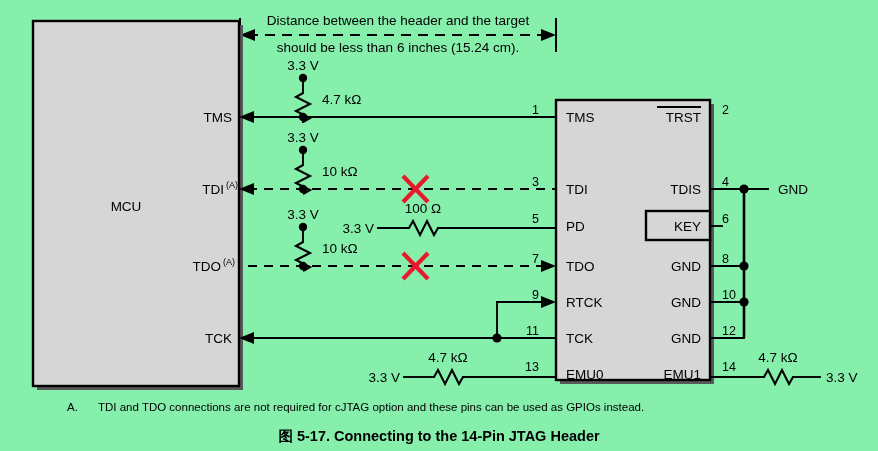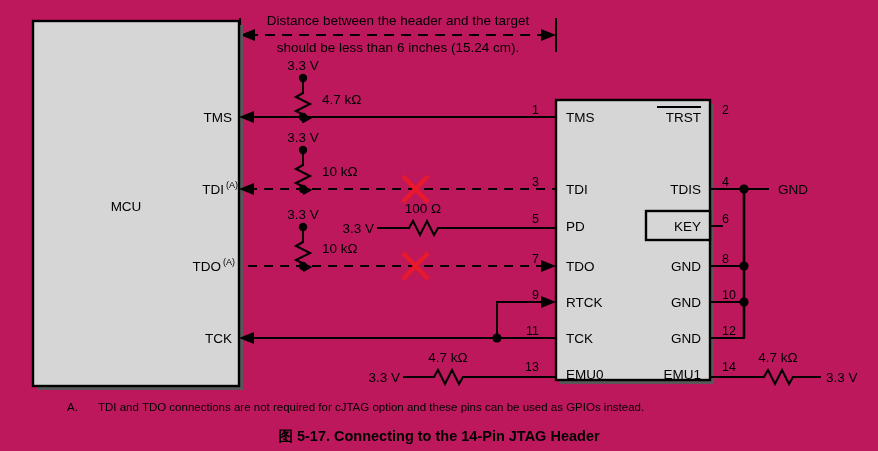--- a/index.html
+++ b/index.html
@@ -7,21 +7,21 @@
     padding: 0;
     background: #ffffff;
   }
   body {
     font-family: "Liberation Sans", sans-serif;
   }
   #figure-root {
     position: relative;
     width: 878px;
     height: 451px;
-    background: #be185d;
+    background: #86efac;
     overflow: hidden;
   }
   #schematic {
     position: absolute;
     left: 0;
     top: 0;
     width: 878px;
     height: 451px;
   }
   .svg-label {

